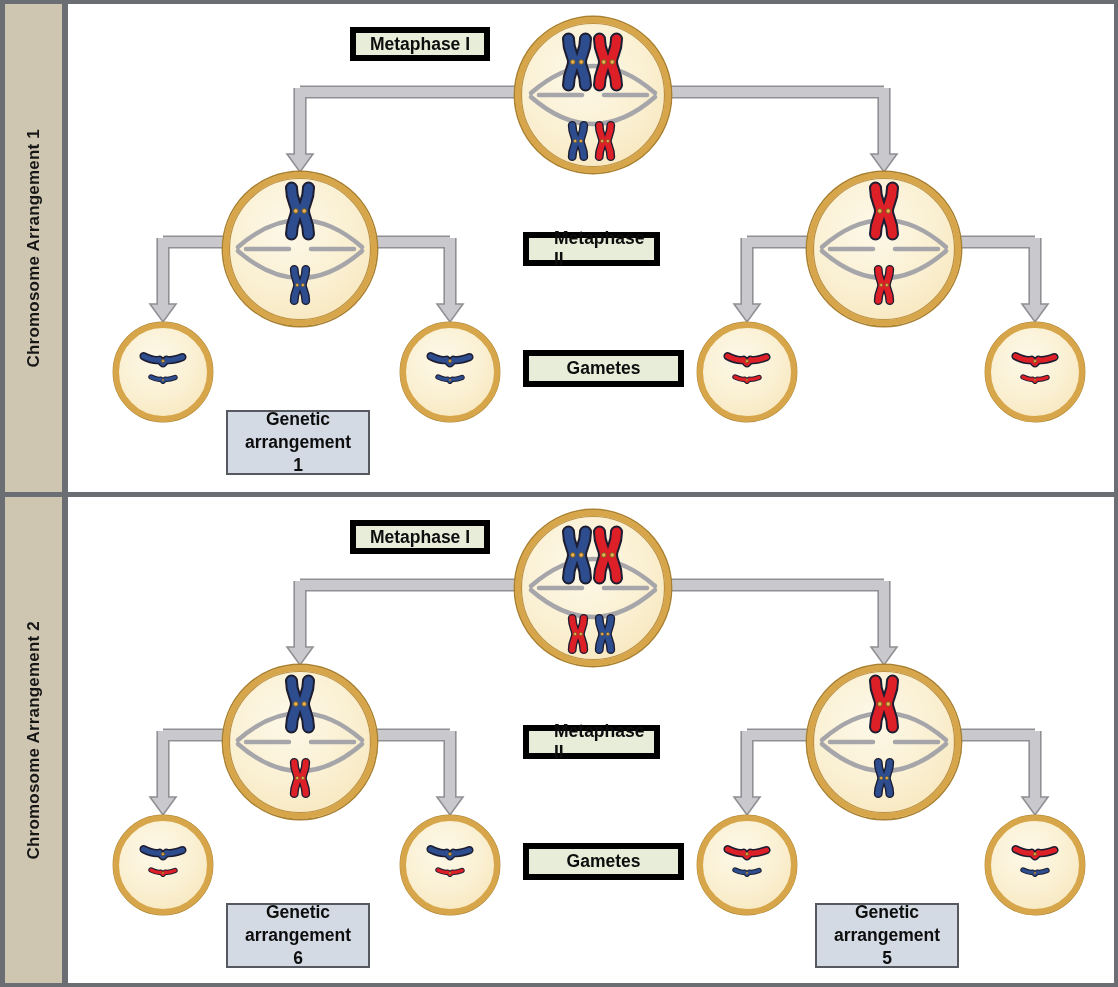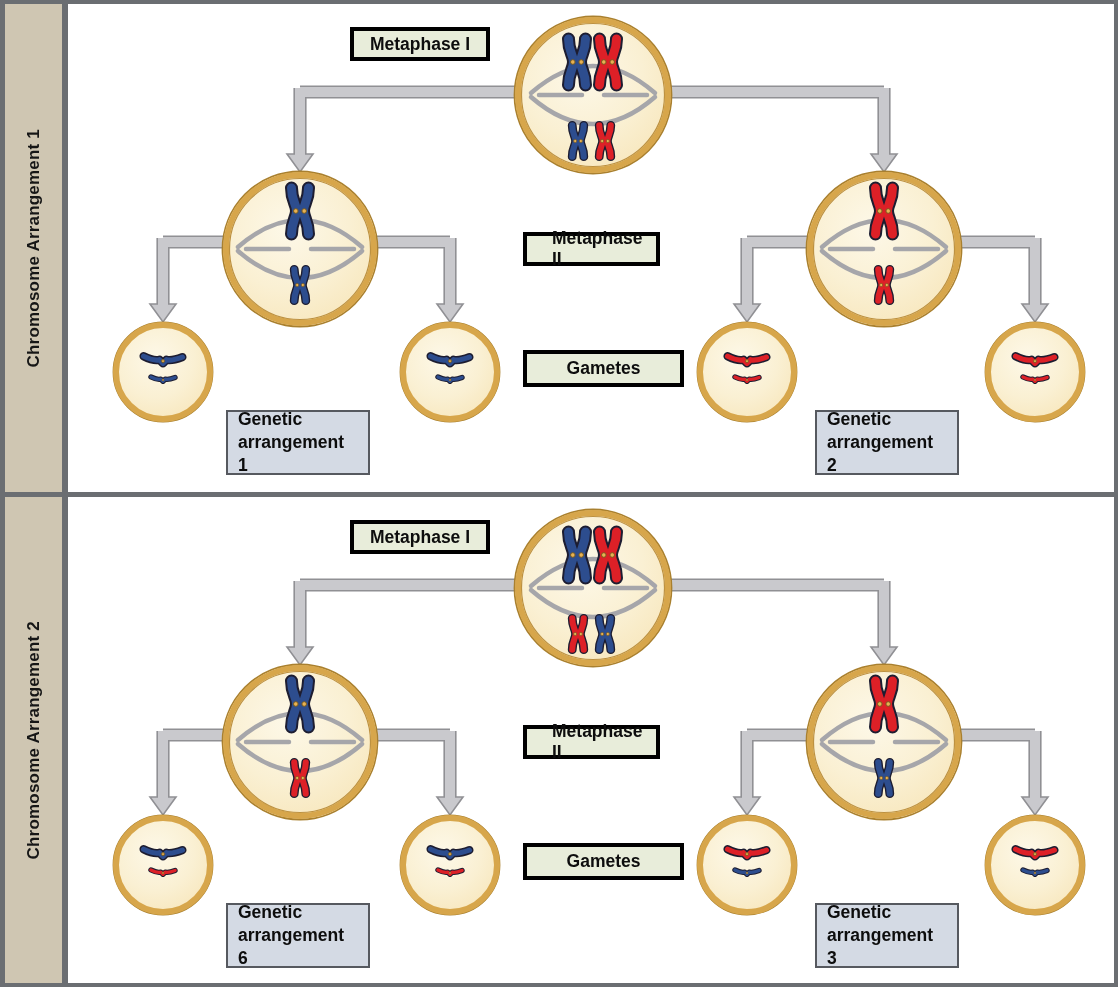--- a/index.html
+++ b/index.html
@@ -6,25 +6,25 @@
   .figure{position:relative;width:1118px;height:987px;background:#6b6e72;overflow:hidden;}
   .content{position:absolute;left:68px;width:1046px;background:#ffffff;}
   .content.p1{top:4px;height:488px;}
   .content.p2{top:497px;height:486px;}
   .sidebar{position:absolute;left:5px;width:57px;background:#cfc6b2;display:flex;align-items:center;justify-content:center;}
   .sidebar.p1{top:4px;height:488px;}
   .sidebar.p2{top:497px;height:486px;}
   .sidebar-text{writing-mode:vertical-rl;transform:rotate(180deg);font-weight:bold;font-size:17px;color:#161616;white-space:nowrap;letter-spacing:.2px;}
   .panel-svg{position:absolute;left:0;top:0;width:1046px;height:488px;}
   
-  .stage-label{position:absolute;box-sizing:border-box;background:#e8edda;border:4px solid #000000;display:flex;align-items:center;justify-content:center;font-weight:bold;font-size:17.5px;color:#0d0d0d;}
+  .stage-label{position:absolute;box-sizing:border-box;background:#e8edda;border:6px solid #000000;display:flex;align-items:center;justify-content:center;font-weight:bold;font-size:17.5px;color:#0d0d0d;}
   .lbl-m1{left:282px;top:23px;width:140px;height:34px;}
   .lbl-m2{left:455px;top:228px;width:137px;height:34px;padding-left:25px;}
   .lbl-gam{left:455px;top:346px;width:161px;height:37px;}
-  .result-label{position:absolute;box-sizing:border-box;background:#d4dae4;border:2px solid #56595f;display:flex;align-items:center;justify-content:center;font-weight:bold;font-size:17.5px;line-height:1.3;color:#0d0d0d;padding:4px 10px;}
+  .result-label{position:absolute;box-sizing:border-box;background:#d4dae4;border:2px solid #56595f;display:flex;align-items:center;justify-content:center;text-align:center;font-weight:bold;font-size:17.5px;line-height:1.3;color:#0d0d0d;padding:4px 10px;}
   .res-left{left:158px;top:406px;width:144px;height:65px;}
   .res-right{left:747px;top:406px;width:144px;height:65px;}
   
   .a-dark path{stroke:#909094;stroke-width:13.2;fill:none;}
   .a-light path{stroke:#c9c9cd;stroke-width:10;fill:none;}
   .a-head path{fill:#c9c9cd;stroke:#909094;stroke-width:1.6;stroke-linejoin:miter;}
   
   .cell-ring-outer{fill:none;stroke:#a9802f;stroke-width:1.8;}
   .cell-body{fill:url(#cellGrad);stroke:#d7a64b;stroke-width:6;}
   .cell-ring-inner{fill:none;stroke:#bd9140;stroke-width:1.2;}
@@ -163,21 +163,20 @@
         <circle class="cell-body" cx="967" cy="368" r="47" stroke-width="5"></circle>
         <use href="#tid" transform="translate(967,354) scale(0.88)" class="red" style="color: rgb(221, 32, 39);"></use>
         <use href="#tid" transform="translate(967,374) scale(0.55)" class="red" style="color: rgb(221, 32, 39);"></use>
       </g>
     </svg>
 
     <div class="stage-label lbl-m1">Metaphase I</div>
     <div class="stage-label lbl-m2">Metaphase II</div>
     <div class="stage-label lbl-gam">Gametes</div>
     <div class="result-label res-left">Genetic arrangement 1</div>
-    <div class="result-label res-right">Genetic arrangement 2</div>
   </div>
 
   <div class="sidebar p2">
     <div class="sidebar-text">Chromosome Arrangement 2</div>
   </div>
 
   <div class="content p2">
     <svg class="panel-svg" viewBox="0 0 1046 488">
       <g>
         <g class="a-dark">
@@ -264,16 +263,16 @@
         <circle class="cell-body" cx="967" cy="368" r="47" stroke-width="5"></circle>
         <use href="#tid" transform="translate(967,354) scale(0.88)" class="red" style="color: rgb(221, 32, 39);"></use>
         <use href="#tid" transform="translate(967,374) scale(0.55)" class="blue" style="color: rgb(45, 77, 142);"></use>
       </g>
     </svg>
 
     <div class="stage-label lbl-m1">Metaphase I</div>
     <div class="stage-label lbl-m2">Metaphase II</div>
     <div class="stage-label lbl-gam">Gametes</div>
     <div class="result-label res-left">Genetic arrangement 6</div>
-    <div class="result-label res-right">Genetic arrangement 3</div>
+    <div class="result-label res-right">Genetic arrangement 5</div>
   </div>
 
 </div>
 
 </body></html>

